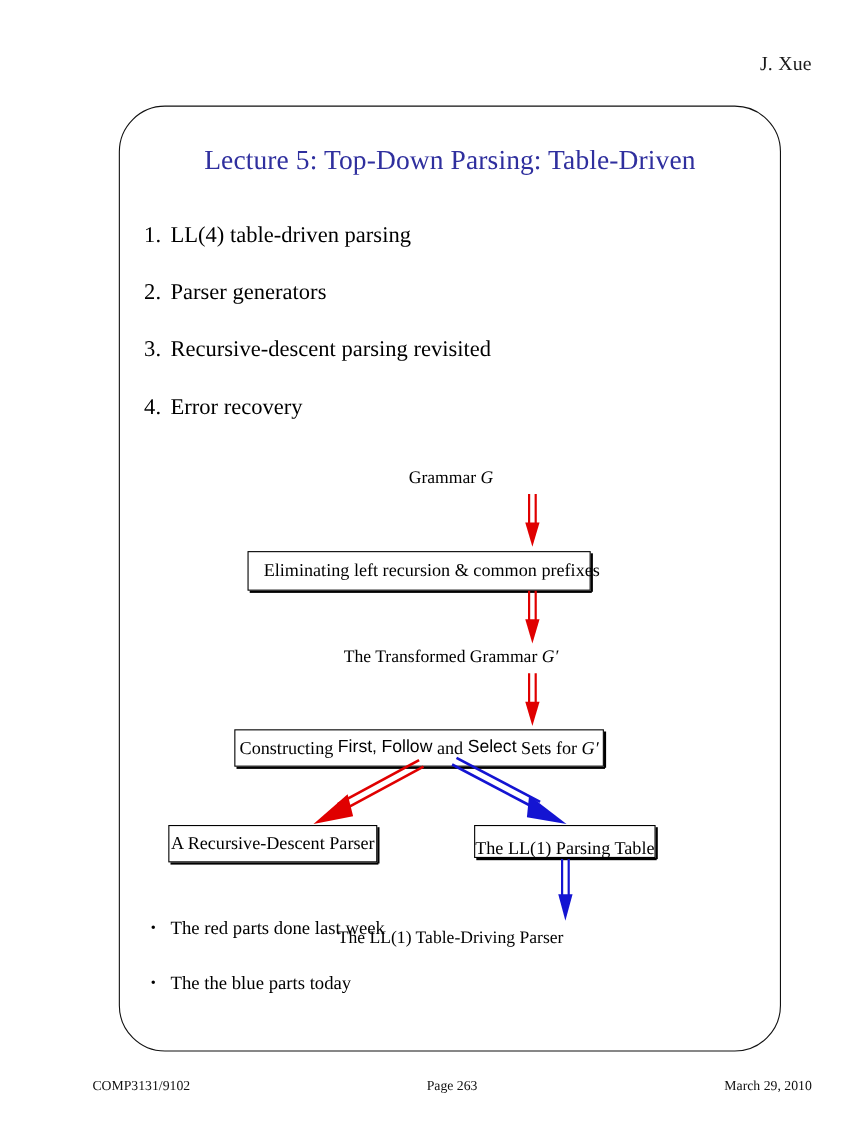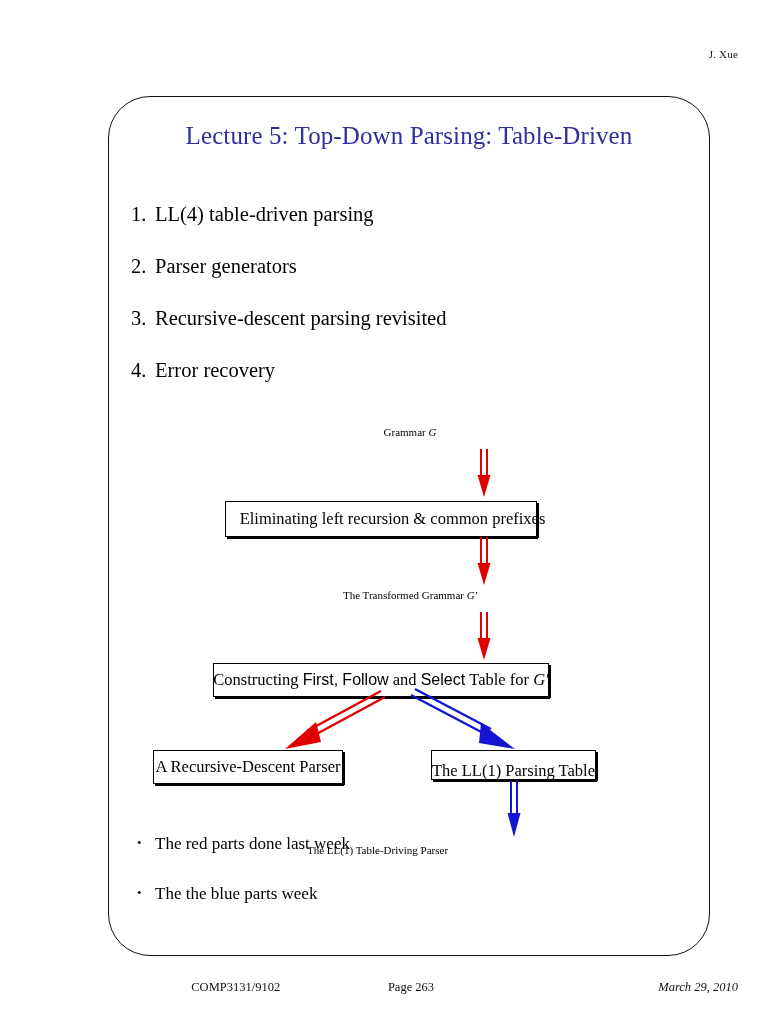--- a/index.html
+++ b/index.html
@@ -15,21 +15,21 @@
     font-family: "Liberation Serif", "DejaVu Serif", serif;
     color: #000000;
     overflow: hidden;
   }
 
   
   .page-header {
     position: absolute;
     top: 48px;
     right: 30px;
-    font-size: 11px;
+    font-size: 18px;
     letter-spacing: 0.2px;
     color: #1a1a1a;
   }
 
   
   .slide-frame {
     position: absolute;
     left: 108px;
     top: 96px;
     width: 602px;
@@ -38,21 +38,21 @@
     border-radius: 42px;
     box-sizing: border-box;
     background: #ffffff;
   }
 
   
   .slide-title {
     position: absolute;
     left: 0;
     right: 0;
-    top: 25px;
+    top: 36px;
     text-align: center;
     font-size: 25px;
     color: #2f2f9e;
     letter-spacing: 0.1px;
     white-space: nowrap;
   }
 
   
   .agenda {
     position: absolute;
@@ -78,21 +78,21 @@
   
   .flow {
     position: absolute;
     left: 0;
     top: 330px;
     width: 602px;
     height: 420px;
   }
   .flow-label {
     position: absolute;
-    font-size: 11px;
+    font-size: 16px;
     white-space: nowrap;
     line-height: 1;
   }
   .flow-label .it {
     font-style: italic;
   }
   .flow-box {
     position: absolute;
     border: 1.6px solid #000000;
     box-sizing: border-box;
@@ -162,23 +162,23 @@
   
   .footer {
     position: absolute;
     left: 84px;
     right: 30px;
     top: 980px;
     display: flex;
     font-size: 12.5px;
     color: #101010;
   }
-  .footer-left   { flex: 0 0 30%; text-align: right; }
+  .footer-left   { flex: 0 0 30%; text-align: left; }
   .footer-center { flex: 0 0 40%; text-align: center; }
-  .footer-right  { flex: 0 0 30%; text-align: right; font-style: italic; }
+  .footer-right  { flex: 0 0 30%; text-align: right; }
 </style>
 </head>
 <body>
 
 <div class="page-header">J. Xue</div>
 
 <div class="slide-frame">
 
   <div class="slide-title">Lecture 5: Top-Down Parsing: Table-Driven</div>
 
@@ -226,21 +226,21 @@
       <span>The Transformed Grammar</span>
       <span class="it">G′</span>
     </div>
 
     <svg class="flow-arrow" style="left:360px; top:185px;" width="30" height="50" viewBox="0 0 30 50">
       <path d="M12 0 L12 30 M18 0 L18 30" stroke="#e00000" stroke-width="2" fill="none"></path>
       <path d="M15 48 L8.5 26 L21.5 26 Z" fill="#e00000"></path>
     </svg>
 
     <div class="flow-box" style="left:104px; top:236px; width:336px; height:34px;">
-      <span>Constructing</span>&nbsp;<span class="sans">First,</span>&nbsp;<span class="sans">Follow</span>&nbsp;<span>and</span>&nbsp;<span class="sans">Select</span>&nbsp;<span>Table for</span>&nbsp;<span class="it">G′</span>
+      <span>Constructing</span>&nbsp;<span class="sans">First,</span>&nbsp;<span class="sans">Follow</span>&nbsp;<span>and</span>&nbsp;<span class="sans">Select</span>&nbsp;<span>Sets for</span>&nbsp;<span class="it">G′</span>
     </div>
 
     <svg class="flow-arrow" style="left:160px; top:268px;" width="120" height="58" viewBox="0 0 120 58">
       <path d="M116 2 L42 42 M112 -4 L38 36" stroke="#e00000" stroke-width="2.4" fill="none"></path>
       <path d="M16 54 L47 27 L52 47 Z" fill="#e00000"></path>
     </svg>
 
     <svg class="flow-arrow" style="left:300px; top:268px;" width="125" height="58" viewBox="0 0 125 58">
       <path d="M2 0 L78 40 M6 -6 L82 34" stroke="#1414d2" stroke-width="2.4" fill="none"></path>
       <path d="M106 54 L72 28 L70 48 Z" fill="#1414d2"></path>
@@ -263,21 +263,21 @@
 
   </div>
 
   <div class="notes">
     <div class="note-item">
       <span class="note-bullet">•</span>
       <span>The red parts done last week</span>
     </div>
     <div class="note-item">
       <span class="note-bullet">•</span>
-      <span>The the blue parts week</span>
+      <span>The the blue parts today</span>
     </div>
   </div>
 
 </div>
 
 <div class="footer">
   <div class="footer-left">COMP3131/9102</div>
   <div class="footer-center">Page 263</div>
   <div class="footer-right">March 29, 2010</div>
 </div>

